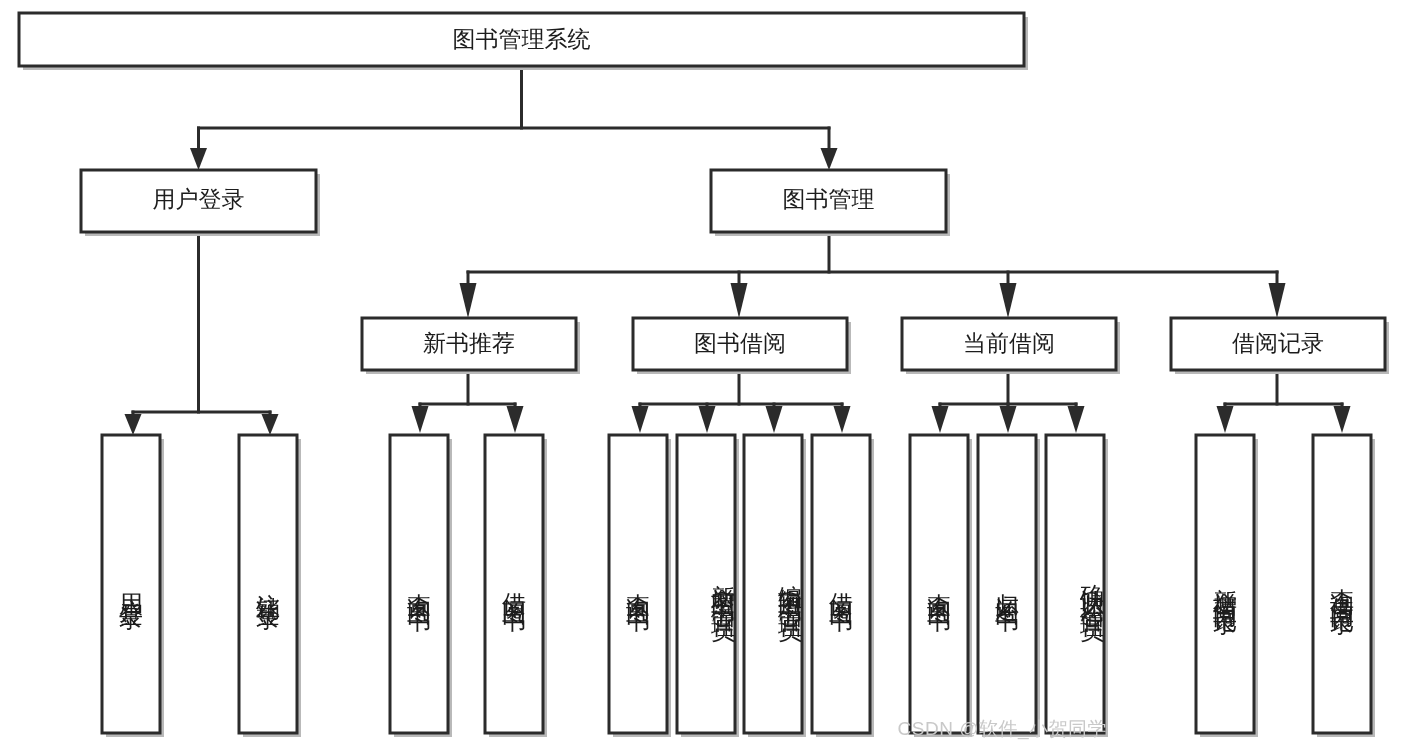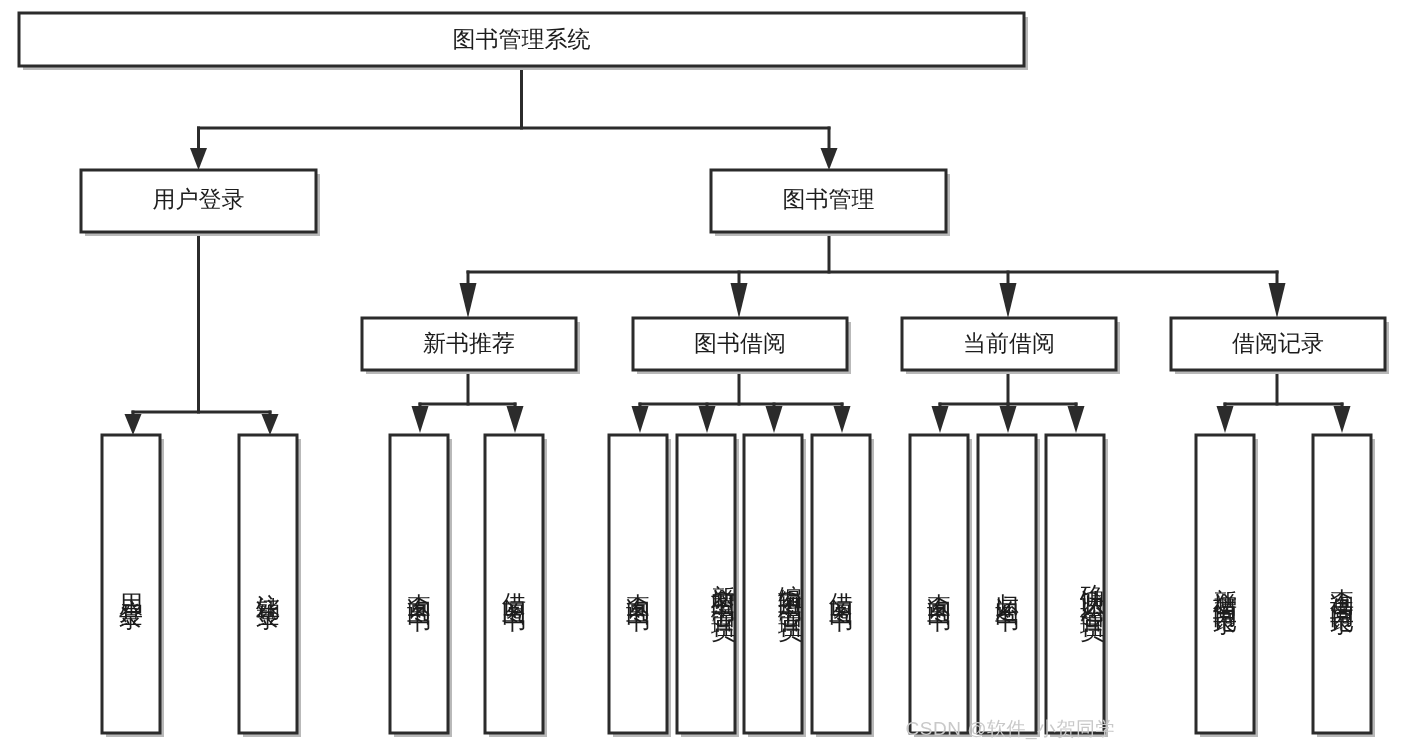--- a/index.html
+++ b/index.html
@@ -61,21 +61,21 @@
     font-size: 24px;
     line-height: 1.0;
     color: #1c1c1c;
     letter-spacing: 5px;
     white-space: nowrap;
     pointer-events: none;
     text-align: center;
   }
   .watermark {
     position: absolute;
-    right: 0;
+    right: 8px;
     bottom: 5px;
     font-family: "Liberation Sans", "DejaVu Sans", sans-serif;
     font-size: 19px;
     color: #c9c9c9;
     white-space: nowrap;
     letter-spacing: 0.5px;
   }
 </style>
 </head>
 <body>

